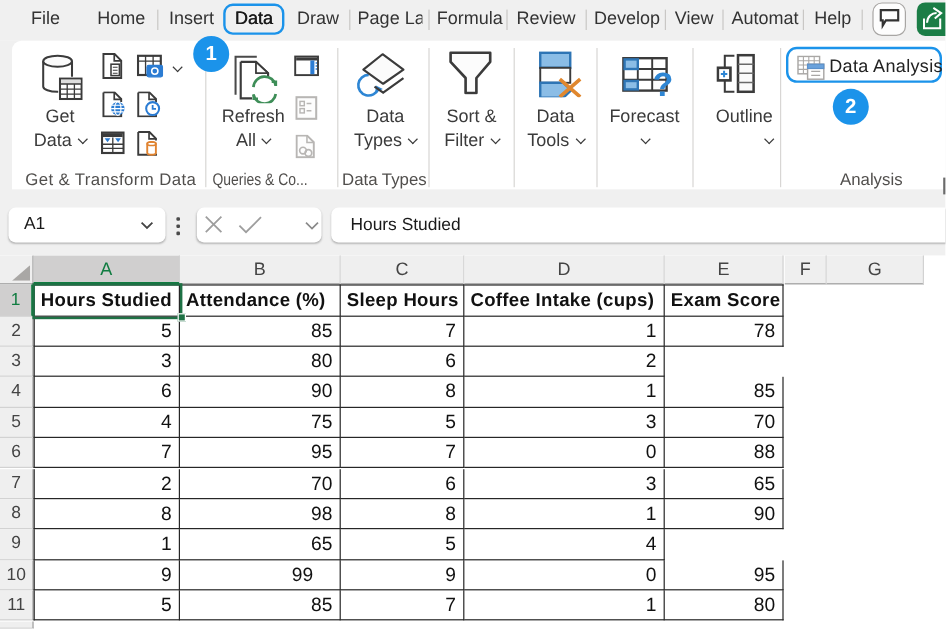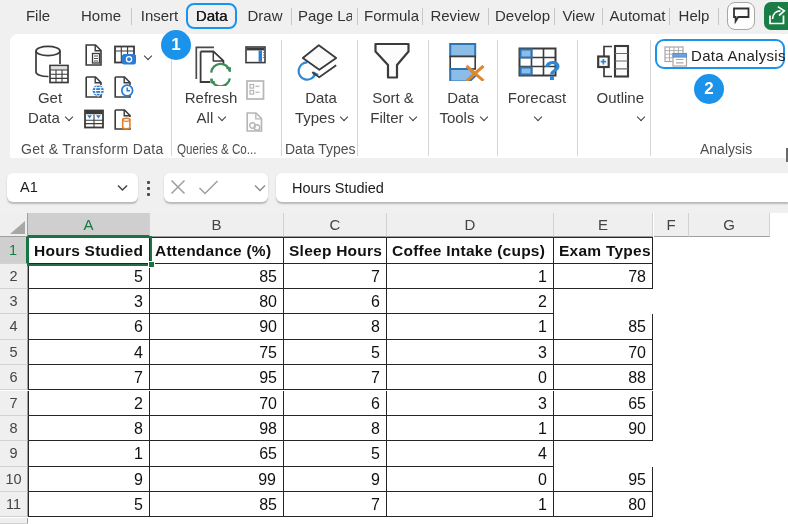--- a/index.html
+++ b/index.html
@@ -290,21 +290,21 @@
   <div class="rowhdr" style="top:177.5px;height:25.4px;line-height:25.4px;">7</div>
   <div class="rowhdr" style="top:202.9px;height:25.4px;line-height:25.4px;">8</div>
   <div class="rowhdr" style="top:228.3px;height:25.4px;line-height:25.4px;">9</div>
   <div class="rowhdr" style="top:253.7px;height:25.4px;line-height:25.4px;">10</div>
   <div class="rowhdr" style="top:279.1px;height:25.4px;line-height:25.4px;">11</div>
   <div class="rowhdr" style="top:304.5px;height:6.5px;"></div>
   <div class="cell bold" style="left:28px;top:24.0px;width:122px;height:26.5px;line-height:26.5px;border-right:1px solid #262626;border-bottom:1px solid #262626;border-top:1px solid #262626;border-left:1px solid #262626;padding-left:5px;">Hours Studied</div>
   <div class="cell bold" style="left:150px;top:24.0px;width:134px;height:26.5px;line-height:26.5px;border-right:1px solid #262626;border-bottom:1px solid #262626;border-top:1px solid #262626;padding-left:5px;">Attendance (%)</div>
   <div class="cell bold" style="left:284px;top:24.0px;width:103px;height:26.5px;line-height:26.5px;border-right:1px solid #262626;border-bottom:1px solid #262626;border-top:1px solid #262626;padding-left:5px;">Sleep Hours</div>
   <div class="cell bold" style="left:387px;top:24.0px;width:167px;height:26.5px;line-height:26.5px;border-right:1px solid #262626;border-bottom:1px solid #262626;border-top:1px solid #262626;padding-left:5px;">Coffee Intake (cups)</div>
-  <div class="cell bold" style="left:554px;top:24.0px;width:99px;height:26.5px;line-height:26.5px;border-right:1px solid #262626;border-bottom:1px solid #262626;border-top:1px solid #262626;padding-left:5px;">Exam Types</div>
+  <div class="cell bold" style="left:554px;top:24.0px;width:99px;height:26.5px;line-height:26.5px;border-right:1px solid #262626;border-bottom:1px solid #262626;border-top:1px solid #262626;padding-left:5px;">Exam Score</div>
   <div class="cell num" style="left:28px;top:50.5px;width:122px;height:25.4px;line-height:25.4px;border-right:1px solid #262626;border-bottom:1px solid #262626;border-left:1px solid #262626;padding-right:6px;">5</div>
   <div class="cell num" style="left:150px;top:50.5px;width:134px;height:25.4px;line-height:25.4px;border-right:1px solid #262626;border-bottom:1px solid #262626;padding-right:6px;">85</div>
   <div class="cell num" style="left:284px;top:50.5px;width:103px;height:25.4px;line-height:25.4px;border-right:1px solid #262626;border-bottom:1px solid #262626;padding-right:6px;">7</div>
   <div class="cell num" style="left:387px;top:50.5px;width:167px;height:25.4px;line-height:25.4px;border-right:1px solid #262626;border-bottom:1px solid #262626;padding-right:6px;">1</div>
   <div class="cell num" style="left:554px;top:50.5px;width:99px;height:25.4px;line-height:25.4px;border-right:1px solid #262626;border-bottom:1px solid #262626;padding-right:6px;">78</div>
   <div class="cell num" style="left:28px;top:75.9px;width:122px;height:25.4px;line-height:25.4px;border-right:1px solid #262626;border-bottom:1px solid #262626;border-left:1px solid #262626;padding-right:6px;">3</div>
   <div class="cell num" style="left:150px;top:75.9px;width:134px;height:25.4px;line-height:25.4px;border-right:1px solid #262626;border-bottom:1px solid #262626;padding-right:6px;">80</div>
   <div class="cell num" style="left:284px;top:75.9px;width:103px;height:25.4px;line-height:25.4px;border-right:1px solid #262626;border-bottom:1px solid #262626;padding-right:6px;">6</div>
   <div class="cell num" style="left:387px;top:75.9px;width:167px;height:25.4px;line-height:25.4px;border-right:1px solid #262626;border-bottom:1px solid #262626;padding-right:6px;">2</div>
   <div class="cell num" style="left:28px;top:101.3px;width:122px;height:25.4px;line-height:25.4px;border-right:1px solid #262626;border-bottom:1px solid #262626;border-left:1px solid #262626;padding-right:6px;">6</div>
@@ -330,21 +330,21 @@
   <div class="cell num" style="left:28px;top:202.9px;width:122px;height:25.4px;line-height:25.4px;border-right:1px solid #262626;border-bottom:1px solid #262626;border-left:1px solid #262626;padding-right:6px;">8</div>
   <div class="cell num" style="left:150px;top:202.9px;width:134px;height:25.4px;line-height:25.4px;border-right:1px solid #262626;border-bottom:1px solid #262626;padding-right:6px;">98</div>
   <div class="cell num" style="left:284px;top:202.9px;width:103px;height:25.4px;line-height:25.4px;border-right:1px solid #262626;border-bottom:1px solid #262626;padding-right:6px;">8</div>
   <div class="cell num" style="left:387px;top:202.9px;width:167px;height:25.4px;line-height:25.4px;border-right:1px solid #262626;border-bottom:1px solid #262626;padding-right:6px;">1</div>
   <div class="cell num" style="left:554px;top:202.9px;width:99px;height:25.4px;line-height:25.4px;border-right:1px solid #262626;border-bottom:1px solid #262626;padding-right:6px;">90</div>
   <div class="cell num" style="left:28px;top:228.3px;width:122px;height:25.4px;line-height:25.4px;border-right:1px solid #262626;border-bottom:1px solid #262626;border-left:1px solid #262626;padding-right:6px;">1</div>
   <div class="cell num" style="left:150px;top:228.3px;width:134px;height:25.4px;line-height:25.4px;border-right:1px solid #262626;border-bottom:1px solid #262626;padding-right:6px;">65</div>
   <div class="cell num" style="left:284px;top:228.3px;width:103px;height:25.4px;line-height:25.4px;border-right:1px solid #262626;border-bottom:1px solid #262626;padding-right:6px;">5</div>
   <div class="cell num" style="left:387px;top:228.3px;width:167px;height:25.4px;line-height:25.4px;border-right:1px solid #262626;border-bottom:1px solid #262626;padding-right:6px;">4</div>
   <div class="cell num" style="left:28px;top:253.7px;width:122px;height:25.4px;line-height:25.4px;border-right:1px solid #262626;border-bottom:1px solid #262626;border-left:1px solid #262626;padding-right:6px;">9</div>
-  <div class="cell num" style="left:150px;top:253.7px;width:134px;height:25.4px;line-height:25.4px;border-right:1px solid #262626;border-bottom:1px solid #262626;padding-right:7px;">99</div>
+  <div class="cell num" style="left:150px;top:253.7px;width:134px;height:25.4px;line-height:25.4px;border-right:1px solid #262626;border-bottom:1px solid #262626;padding-right:22px;">99</div>
   <div class="cell num" style="left:284px;top:253.7px;width:103px;height:25.4px;line-height:25.4px;border-right:1px solid #262626;border-bottom:1px solid #262626;padding-right:6px;">9</div>
   <div class="cell num" style="left:387px;top:253.7px;width:167px;height:25.4px;line-height:25.4px;border-right:1px solid #262626;border-bottom:1px solid #262626;padding-right:6px;">0</div>
   <div class="cell num" style="left:554px;top:253.7px;width:99px;height:25.4px;line-height:25.4px;border-right:1px solid #262626;border-bottom:1px solid #262626;padding-right:6px;">95</div>
   <div class="cell num" style="left:28px;top:279.1px;width:122px;height:25.4px;line-height:25.4px;border-right:1px solid #262626;border-bottom:1px solid #262626;border-left:1px solid #262626;padding-right:6px;">5</div>
   <div class="cell num" style="left:150px;top:279.1px;width:134px;height:25.4px;line-height:25.4px;border-right:1px solid #262626;border-bottom:1px solid #262626;padding-right:6px;">85</div>
   <div class="cell num" style="left:284px;top:279.1px;width:103px;height:25.4px;line-height:25.4px;border-right:1px solid #262626;border-bottom:1px solid #262626;padding-right:6px;">7</div>
   <div class="cell num" style="left:387px;top:279.1px;width:167px;height:25.4px;line-height:25.4px;border-right:1px solid #262626;border-bottom:1px solid #262626;padding-right:6px;">1</div>
   <div class="cell num" style="left:554px;top:279.1px;width:99px;height:25.4px;line-height:25.4px;border-right:1px solid #262626;border-bottom:1px solid #262626;padding-right:6px;">80</div>
   <div class="abs" style="left:27px;top:23px;width:125px;height:29.5px;border:2.4px solid #1e7145;"></div>
   <div class="abs" style="left:148px;top:48.2px;width:6.5px;height:6.5px;background:#1e7145;border:1px solid #ffffff;"></div>

